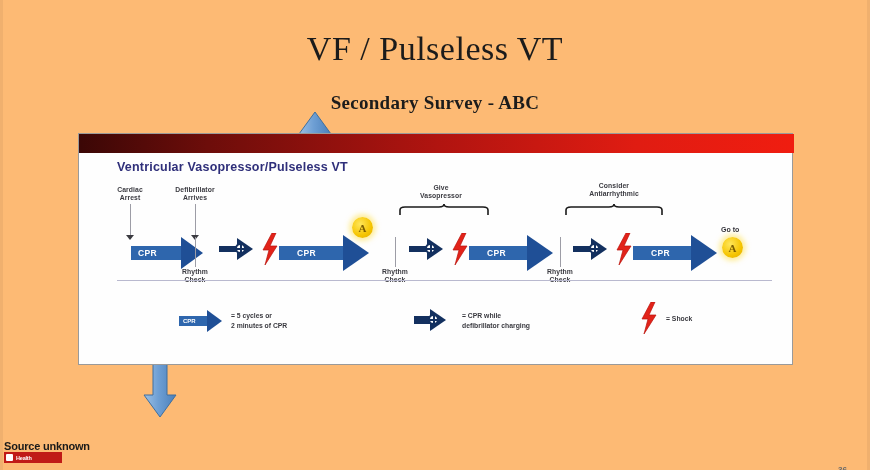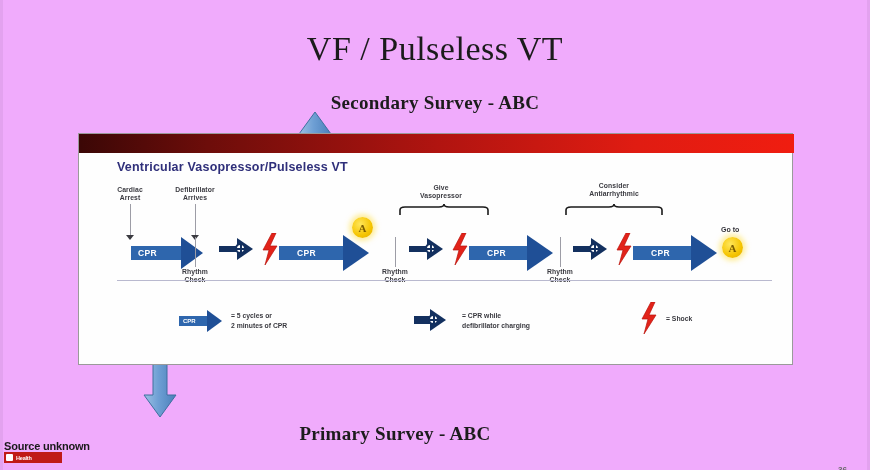--- a/index.html
+++ b/index.html
@@ -3,21 +3,21 @@
 <meta charset="utf-8">
 <style>
   html,body{margin:0;padding:0;}
   body{
     width:870px;height:470px;
     background:#ffffff;
     font-family:"Liberation Sans", sans-serif;
     overflow:hidden;
     position:relative;
   }
-  #slide{position:absolute;left:0;top:0;width:870px;height:470px;background:#f0abfc;}
+  #slide{position:absolute;left:0;top:0;width:870px;height:470px;background:#fdba74;}
 
   
   #main-title{
     position:absolute;left:0;top:30px;width:870px;
     text-align:center;
     font-family:"Liberation Serif", serif;
     font-size:34px;color:#1b1b1b;letter-spacing:.5px;
   }
   #secondary-survey{
     position:absolute;left:0;top:92px;width:870px;
@@ -128,21 +128,20 @@
 </head>
 <body>
 
 <div id="slide">
 
   <div id="edge-l"></div>
   <div id="edge-r"></div>
 
   <div id="main-title">VF / Pulseless VT</div>
   <div id="secondary-survey">Secondary Survey - ABC</div>
-  <div id="primary-survey">Primary Survey - ABC</div>
 
   <svg id="arrow-up" width="34" height="142" viewBox="0 0 34 142">
     <defs>
       <linearGradient id="gup" x1="0" y1="0" x2="1" y2="0">
         <stop offset="0%" stop-color="#9dc0e4"></stop>
         <stop offset="45%" stop-color="#6e9fd4"></stop>
         <stop offset="100%" stop-color="#4a7fba"></stop>
       </linearGradient>
     </defs>
     <polygon points="17,0 33,22 24,22 24,142 10,142 10,22 1,22" fill="url(#gup)" stroke="#3f6f9e" stroke-width="1"></polygon>

